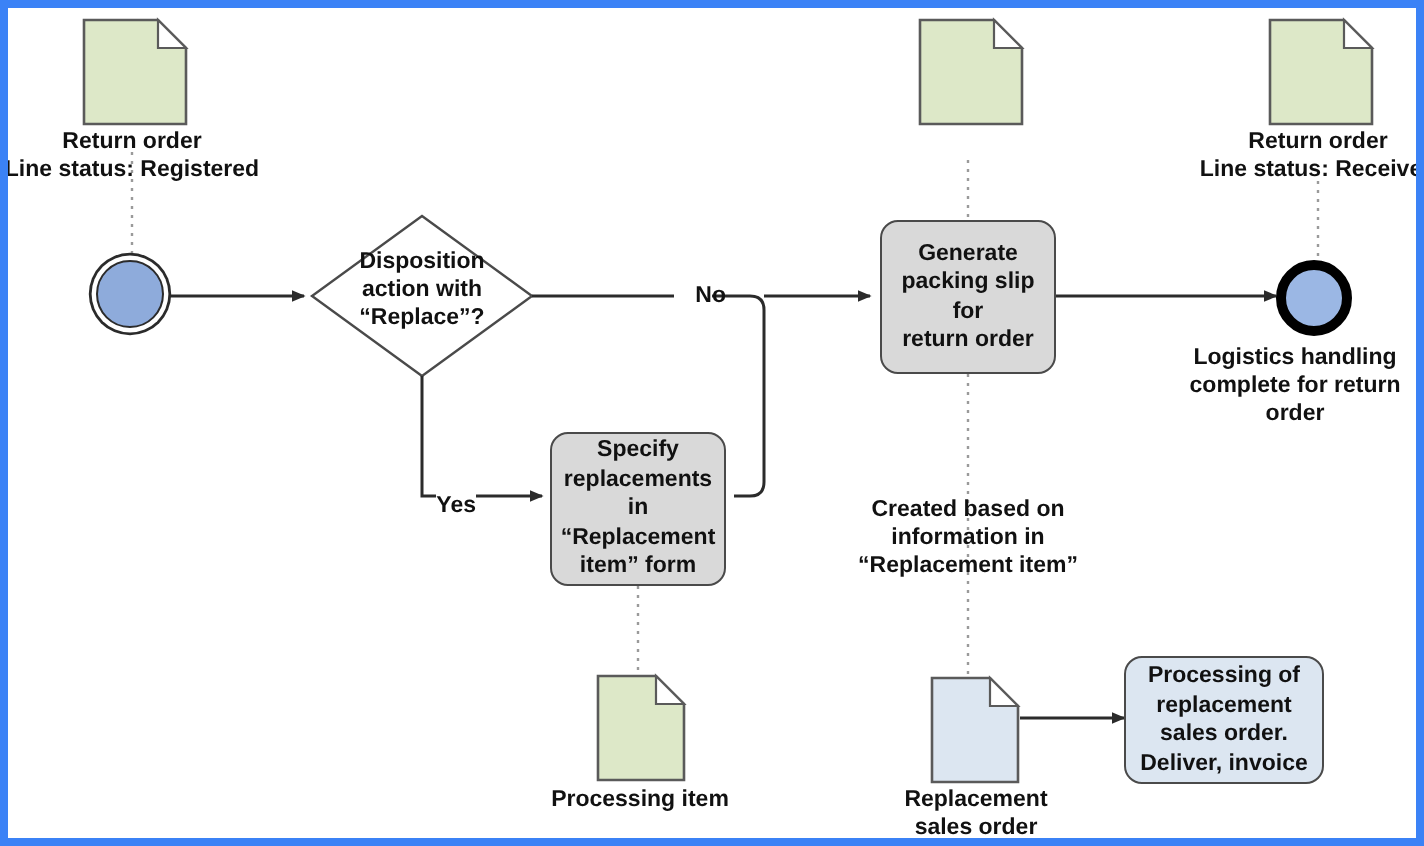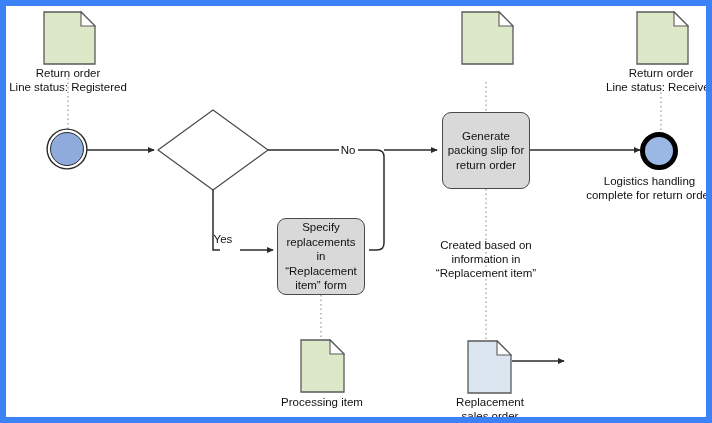--- a/index.html
+++ b/index.html
@@ -2,38 +2,39 @@
 <html><head>
 <meta charset="utf-8">
 <style>
   html,body{margin:0;padding:0;background:#fff;}
   body{font-family:"Liberation Sans","DejaVu Sans",sans-serif;}
 
   #canvas{
     position:relative;
     width:712px;height:423px;
     background:#ffffff;
-    border:6px solid #3b82f6;
+    border:4px solid #3b82f6;
     box-sizing:border-box;
     overflow:hidden;
+    font-weight:bold;
   }
 
   #svg-layer{position:absolute;left:0;top:0;width:712px;height:423px;}
 
   
   .lbl{
     position:absolute;
     font-size:11.5px;
     line-height:14px;
     color:#111111;
     text-align:center;
     white-space:pre-line;
     letter-spacing:0px;
   }
-  .lbl-flow{font-size:11.5px;color:#111;}
+  .lbl-flow{font-size:11.5px;color:#111;text-align:right;}
 
   
   .task{
     position:absolute;
     box-sizing:border-box;
     border:1.4px solid #4a4a4a;
     border-radius:9px;
     display:flex;align-items:center;justify-content:center;
     text-align:center;
     font-size:11.5px;
@@ -131,32 +132,39 @@
 
   <div class="lbl" style="left:424px;top:389px;width:120px;">Replacement
 sales order</div>
 
   <div class="event event-start" style="left:44px;top:126px;width:34px;height:34px;"></div>
 
   <div class="event event-end" style="left:634px;top:126px;width:38px;height:38px;"></div>
   <div class="lbl" style="left:575px;top:168px;width:137px;">Logistics handling
 complete for return order</div>
 
+  <div class="gateway-label" style="left:163px;top:120px;width:88px;">Disposition
+action with
+“Replace”?</div>
 
   <div class="lbl lbl-flow" style="left:325px;top:137px;width:34px;">No</div>
 
-  <div class="lbl lbl-flow" style="left:200px;top:226px;width:34px;">Yes</div>
+  <div class="lbl lbl-flow" style="left:200px;top:242px;width:34px;">Yes</div>
 
   <div class="task task-gray" style="left:271px;top:212px;width:88px;height:77px;">Specify
 replacements in
 “Replacement
 item” form</div>
 
   <div class="task task-gray" style="left:436px;top:106px;width:88px;height:77px;">Generate
 packing slip for
 return order</div>
 
+  <div class="task task-blue" style="left:558px;top:324px;width:100px;height:64px;">Processing of
+replacement
+sales order.
+Deliver, invoice</div>
 
-  <div class="lbl" style="left:420px;top:232px;width:120px;text-align:center;">Created based on
+  <div class="lbl" style="left:420px;top:244px;width:120px;text-align:center;">Created based on
 information in
 “Replacement item”</div>
 
 </div>
 
 </body></html>

